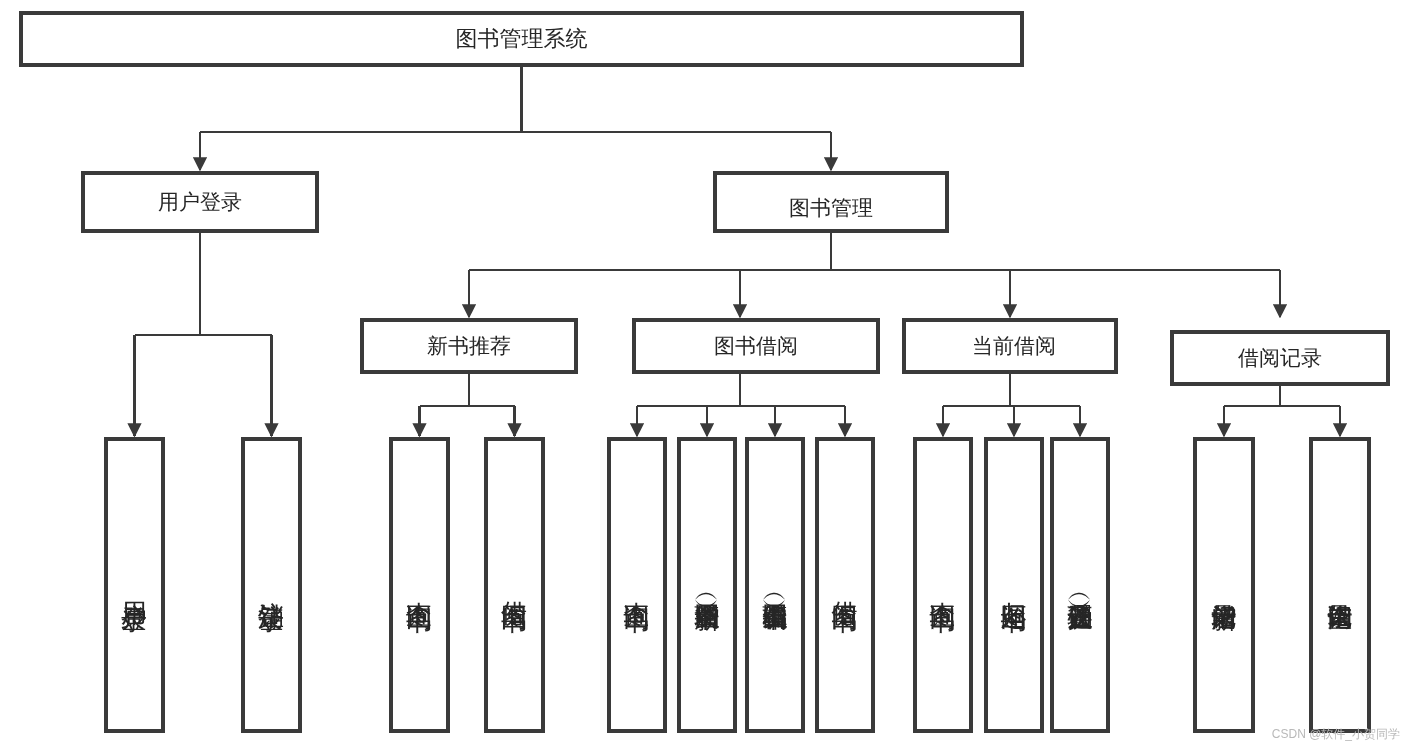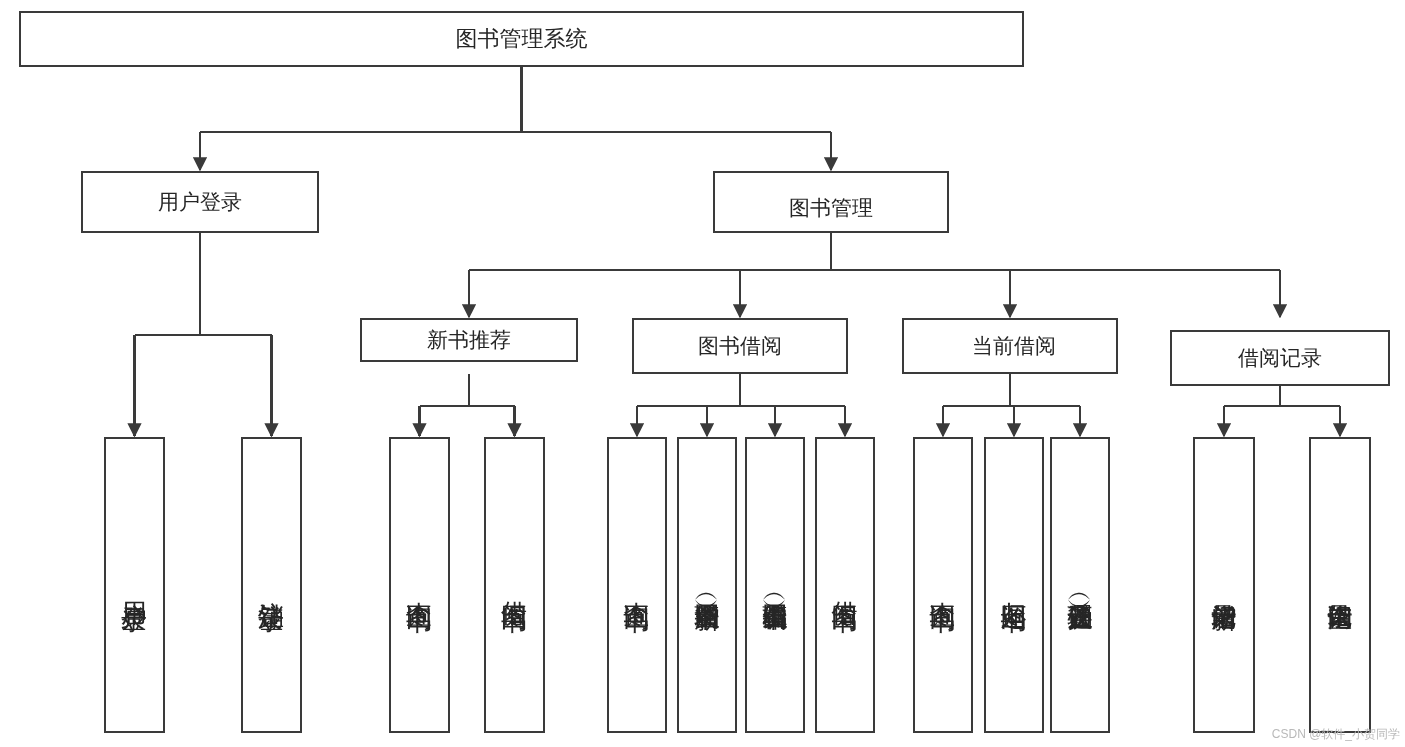--- a/index.html
+++ b/index.html
@@ -22,21 +22,21 @@
     left: 0;
     top: 0;
     width: 1405px;
     height: 747px;
     pointer-events: none;
   }
   .node {
     position: absolute;
     box-sizing: border-box;
     background: #ffffff;
-    border: 2px solid #d946ef;
+    border: 4px solid #d946ef;
     display: flex;
     align-items: center;
     justify-content: center;
     z-index: 2;
   }
   .node .label {
     color: #262626;
     text-align: center;
     line-height: 1.12;
     white-space: nowrap;
@@ -125,24 +125,24 @@
   <div id="nodes-layer">
       <div class="node h root" style="left: 19px; top: 11px; width: 1005px; height: 56px; border-color: rgb(58, 58, 58);">
         <span class="label" style="color: rgb(38, 38, 38);">图书管理系统</span>
       </div>
       <div class="node h" style="left: 81px; top: 171px; width: 238px; height: 62px; border-color: rgb(58, 58, 58);">
         <span class="label" style="color: rgb(38, 38, 38);">用户登录</span>
       </div>
       <div class="node h" style="left: 713px; top: 171px; width: 236px; height: 62px; border-color: rgb(58, 58, 58);">
         <span class="label" style="color: rgb(38, 38, 38); margin-top: 12px;">图书管理</span>
       </div>
-      <div class="node h" style="left: 360px; top: 318px; width: 218px; height: 44px; border-color: rgb(58, 58, 58);">
+      <div class="node h" style="left: 360px; top: 318px; width: 218px; height: 56px; border-color: rgb(58, 58, 58);">
         <span class="label" style="color: rgb(38, 38, 38);">新书推荐</span>
       </div>
-      <div class="node h" style="left: 632px; top: 318px; width: 216px; height: 56px; border-color: rgb(58, 58, 58);">
+      <div class="node h" style="left: 632px; top: 318px; width: 248px; height: 56px; border-color: rgb(58, 58, 58);">
         <span class="label" style="color: rgb(38, 38, 38);">图书借阅</span>
       </div>
       <div class="node h" style="left: 902px; top: 318px; width: 216px; height: 56px; border-color: rgb(58, 58, 58);">
         <span class="label" style="color: rgb(38, 38, 38); margin-left: 8px;">当前借阅</span>
       </div>
       <div class="node h" style="left: 1170px; top: 318px; width: 220px; height: 56px; border-color: rgb(58, 58, 58); margin-top: 12px;">
         <span class="label" style="color: rgb(38, 38, 38);">借阅记录</span>
       </div>
       <div class="node v" style="left: 104px; top: 437px; width: 61px; height: 296px; border-color: rgb(58, 58, 58);">
         <span class="label" style="color: rgb(38, 38, 38);">用户登录</span>

